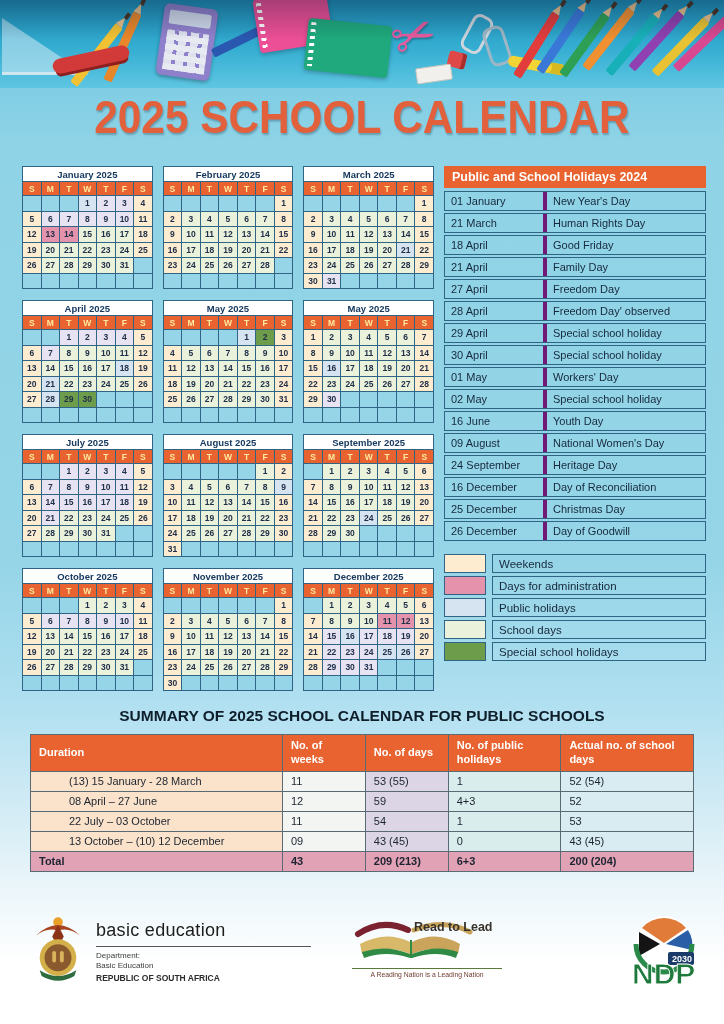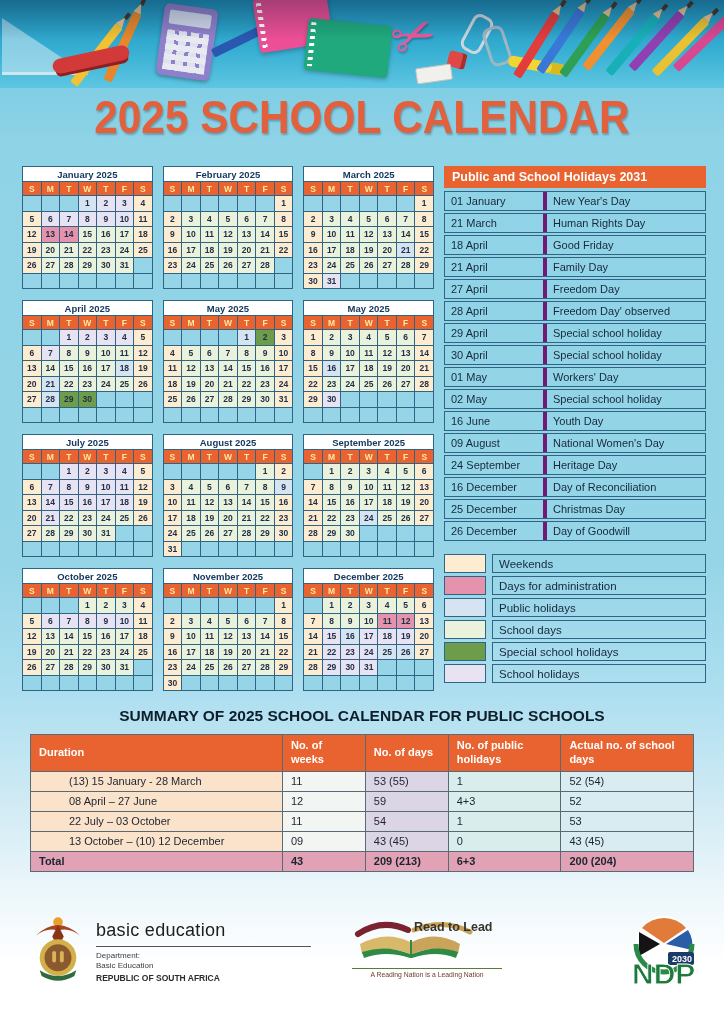--- a/index.html
+++ b/index.html
@@ -782,21 +782,21 @@
           <div class="m-cell" style="background: rgb(149, 213, 231);"></div>
           <div class="m-cell" style="background: rgb(149, 213, 231);"></div>
           <div class="m-cell" style="background: rgb(149, 213, 231);"></div>
           <div class="m-cell" style="background: rgb(149, 213, 231);"></div>
           <div class="m-cell" style="background: rgb(149, 213, 231);"></div>
           <div class="m-cell" style="background: rgb(149, 213, 231);"></div>
         </div>
       </div>
     </div>
   <div class="rpanel">
-    <div class="h-header">Public and School Holidays 2031</div>
+    <div class="h-header">Public and School Holidays 2024</div>
     <div>
         <div class="h-row">
           <div class="h-date">01 January</div>
           <div class="h-name">New Year's Day</div>
         </div>
         <div class="h-row">
           <div class="h-date">21 March</div>
           <div class="h-name">Human Rights Day</div>
         </div>
         <div class="h-row">
@@ -869,24 +869,20 @@
           <div class="l-swatch" style="background: rgb(214, 228, 241);"></div>
           <div class="l-label">Public holidays</div>
         </div>
         <div class="legend-item">
           <div class="l-swatch" style="background: rgb(234, 242, 219);"></div>
           <div class="l-label">School days</div>
         </div>
         <div class="legend-item">
           <div class="l-swatch" style="background: rgb(109, 156, 74);"></div>
           <div class="l-label">Special school holidays</div>
-        </div>
-        <div class="legend-item">
-          <div class="l-swatch" style="background: rgb(231, 227, 242);"></div>
-          <div class="l-label">School holidays</div>
         </div>
       </div>
   </div>
 </div>
 
 <div class="summary">
   <div class="s-title">SUMMARY OF 2025 SCHOOL CALENDAR FOR PUBLIC SCHOOLS</div>
   <table class="s-table">
     <thead>
         <tr>

